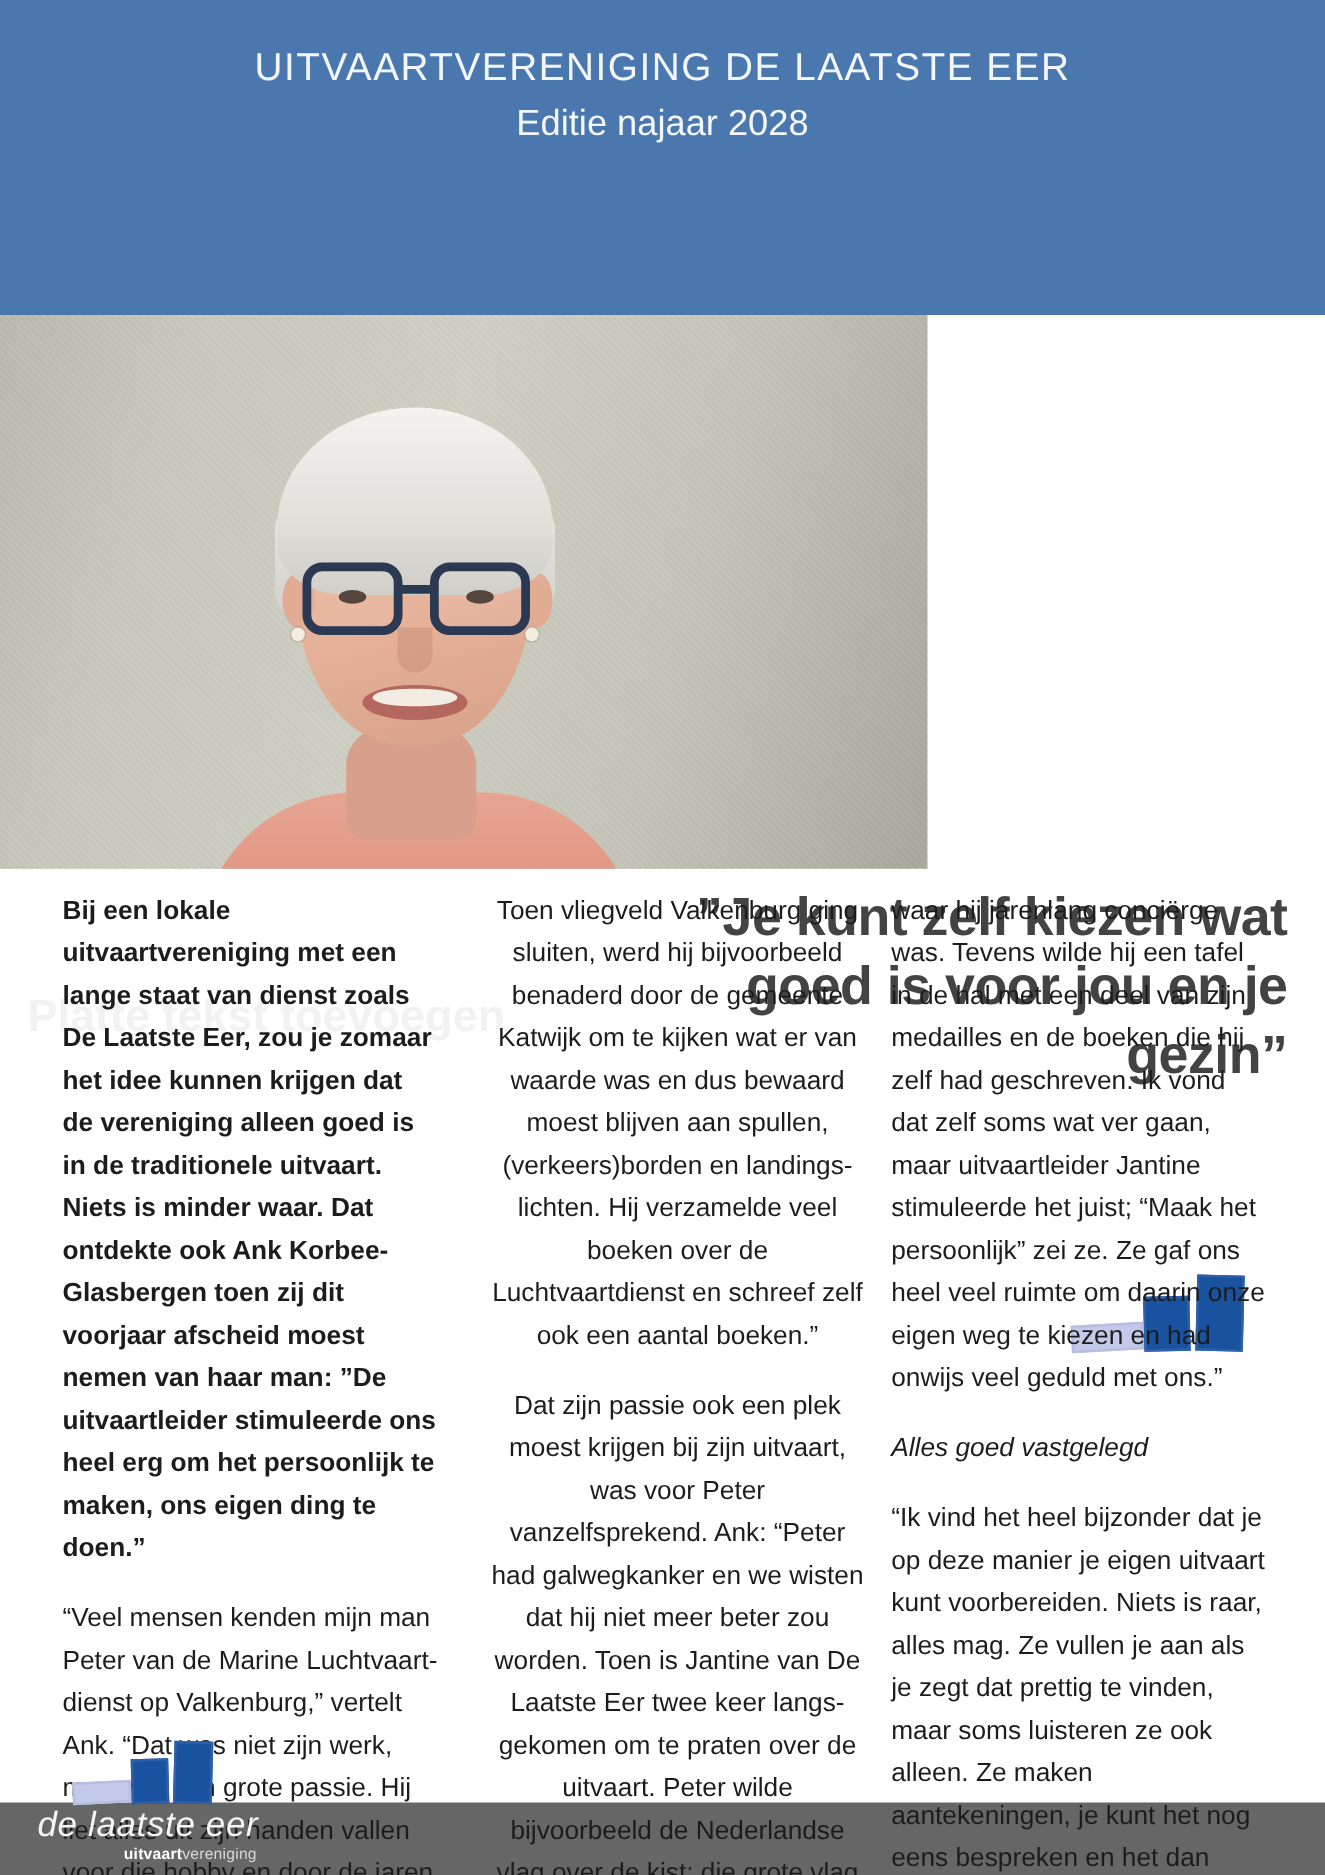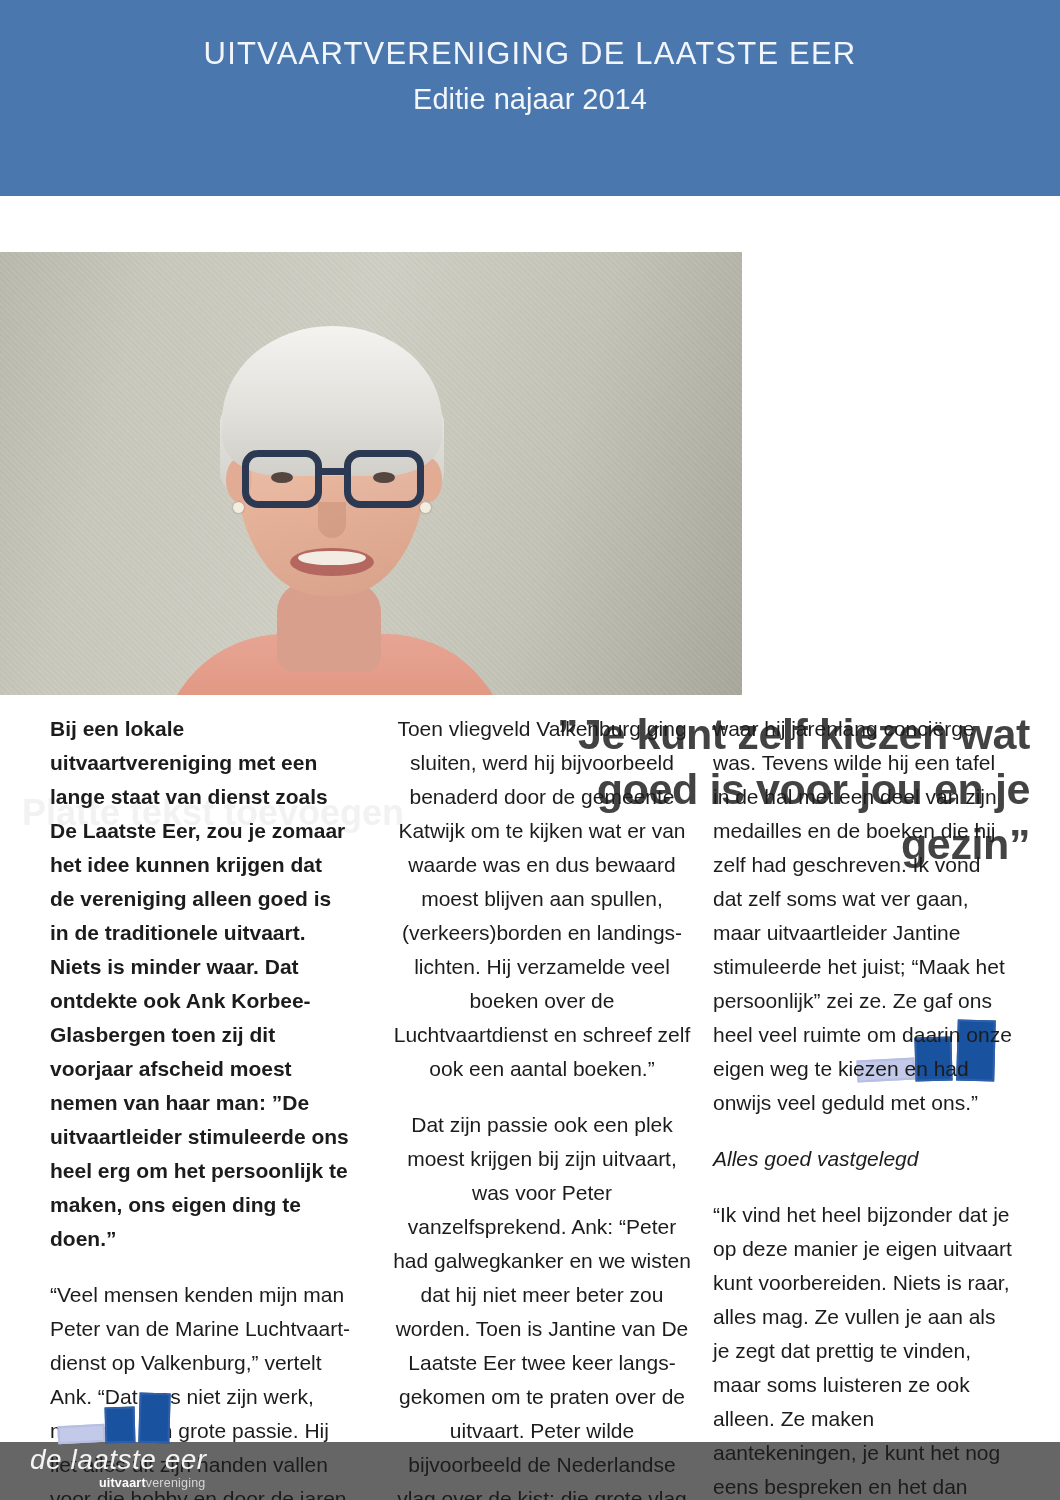--- a/index.html
+++ b/index.html
@@ -13,21 +13,21 @@
     font-family: "Liberation Sans", sans-serif;
     position: relative;
     overflow: hidden;
   }
 
   
   .masthead {
     position: absolute;
     left: 0; top: 0;
     width: 1060px;
-    height: 196px;
+    height: 252px;
     background: #4a77ae;
     box-sizing: border-box;
     display: flex;
     flex-direction: column;
     align-items: center;
     justify-content: flex-start;
     padding-top: 38px;
   }
   .masthead-kicker {
     color: #f2f6fb;
@@ -316,21 +316,21 @@
     letter-spacing: .2px;
   }
   .footer-sub .s1 { color: #ffffff; font-weight: 700; text-align: right; }
   .footer-sub .s2 { color: #d6d6d6; font-weight: 400; }
 </style>
 </head>
 <body>
 
 <div class="masthead">
   <div class="masthead-kicker">UITVAARTVERENIGING DE LAATSTE EER</div>
-  <div class="masthead-edition">Editie najaar 2014</div>
+  <div class="masthead-edition">Editie najaar 2028</div>
 </div>
 
 <div class="hero">
   <div class="hero-right"></div>
 
   <div class="hero-photo">
     <div class="wall"></div>
     <div class="subject">
       <div class="shoulders"></div>
       <div class="neck"></div>

